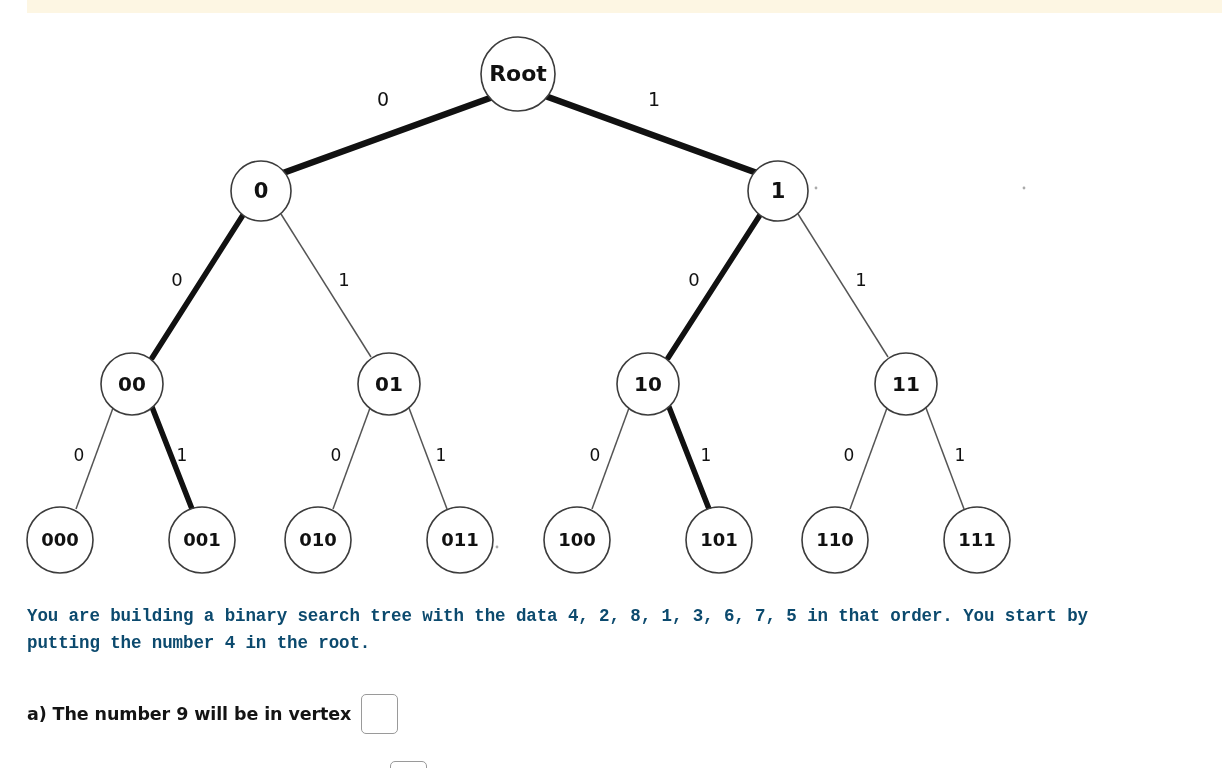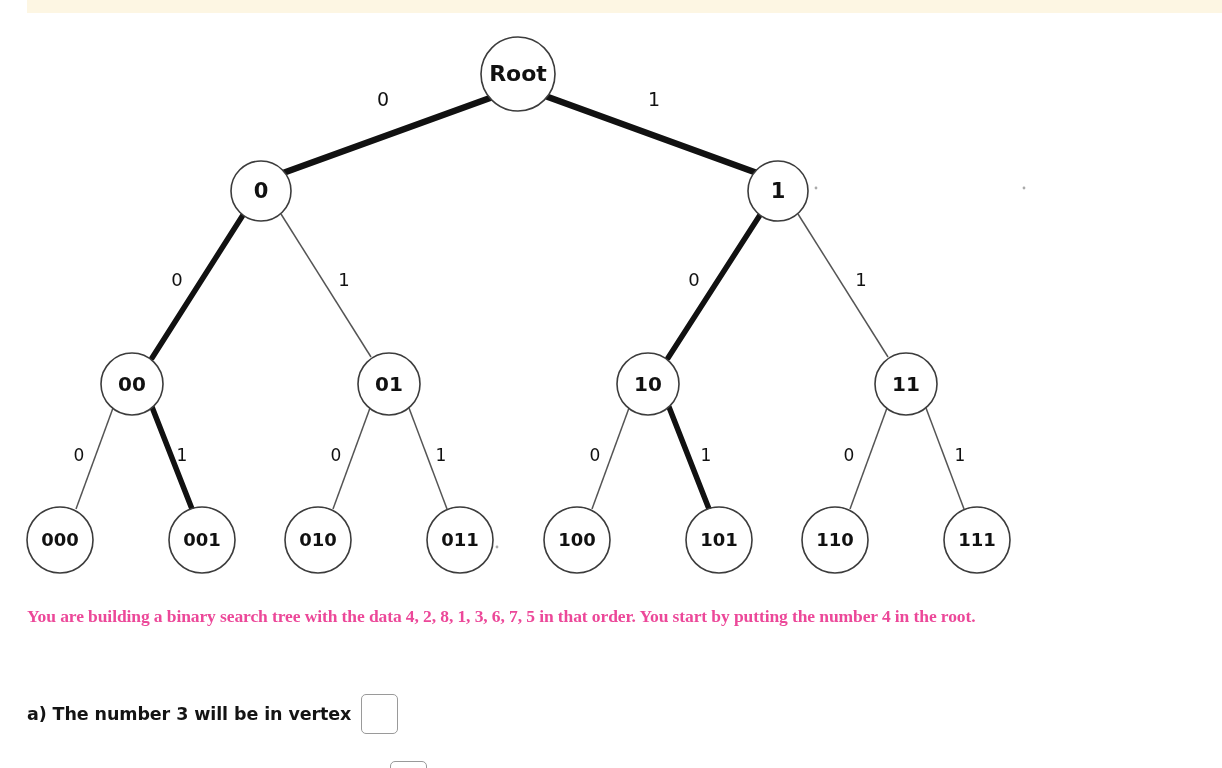--- a/index.html
+++ b/index.html
@@ -69,25 +69,25 @@
     dominant-baseline: middle;
   }
   .speck {
     fill: #aaaaaa;
   }
   #body-text {
     position: absolute;
     left: 27px;
     top: 603px;
     width: 1100px;
-    font-family: Liberation Serif, serif;
+    font-family: Liberation Mono, monospace;
     font-size: 17.5px;
     line-height: 27px;
     font-weight: bold;
-    color: #ec4899;
+    color: #0c4a6e;
     letter-spacing: -0.1px;
   }
   #question-a {
     position: absolute;
     left: 27px;
     top: 694px;
     display: flex;
     align-items: center;
     gap: 10px;
     font-family: "DejaVu Sans", sans-serif;
@@ -246,17 +246,17 @@
       <circle class="speck" cx="816" cy="175" r="1.4"></circle>
       <circle class="speck" cx="1024" cy="175" r="1.4"></circle>
       <circle class="speck" cx="497" cy="534" r="1.4"></circle>
     </g>
   </svg>
 </div>
 
 <div id="body-text">You are building a binary search tree with the data 4, 2, 8, 1, 3, 6, 7, 5 in that order. You start by putting the number 4 in the root.</div>
 
 <div id="question-a">
-  <span>a) The number 3 will be in vertex</span>
+  <span>a) The number 9 will be in vertex</span>
   <input class="answer-box" type="text" value="" style="">
 </div>
 
 <div id="question-b-box"></div>
 
 </body></html>

